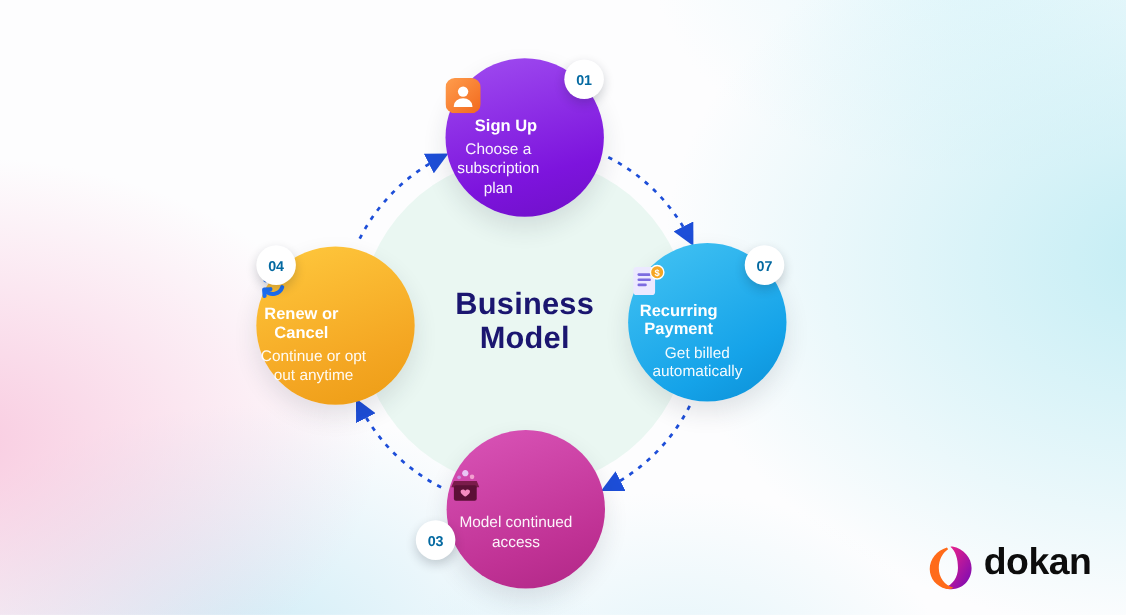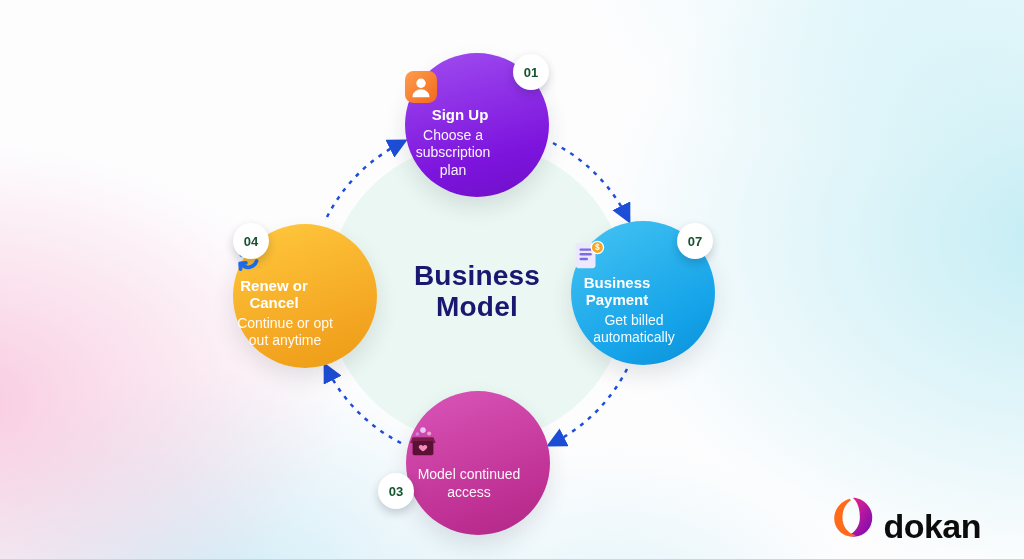--- a/index.html
+++ b/index.html
@@ -76,33 +76,33 @@
   .step-4 .step-sub   { width: 104px; }
 
   
   .badge {
     position: absolute;
     width: 36px; height: 36px;
     border-radius: 50%;
     background: #ffffff;
     box-shadow: 0 4px 10px rgba(15, 23, 42, 0.20);
     display: flex; align-items: center; justify-content: center;
-    font-size: 13px; font-weight: bold; color: #14532d;
+    font-size: 13px; font-weight: bold; color: #0369a1;
     z-index: 5;
   }
   .badge-01 { left: 513px; top: 54px; }
   .badge-02 { left: 677px; top: 223px; }
   .badge-03 { left: 378px; top: 473px; }
   .badge-04 { left: 233px; top: 223px; }
 
   
   .brand {
     position: absolute;
-    right: 43px; bottom: 16px;
-    display: flex; align-items: flex-end; gap: 8px;
+    right: 32px; bottom: 16px;
+    display: flex; align-items: flex-start; gap: 8px;
   }
   .brand-name {
     font-size: 34px;
     font-weight: bold;
     color: #0c0c0c;
     letter-spacing: -0.5px;
     line-height: 1;
   }
 </style>
 </head>
@@ -153,21 +153,21 @@
     <span class="step-icon">
       <svg width="34" height="32" viewBox="0 0 36 34">
         <rect x="5" y="4" width="21" height="27" rx="3" fill="#ece9ff"></rect>
         <rect x="9" y="10" width="13" height="2.6" rx="1.3" fill="#7c6ce0"></rect>
         <rect x="9" y="15" width="13" height="2.6" rx="1.3" fill="#7c6ce0"></rect>
         <rect x="9" y="20" width="9" height="2.6" rx="1.3" fill="#7c6ce0"></rect>
         <circle cx="28" cy="9" r="6.5" fill="#f6a623" stroke="#ffffff" stroke-width="1.4"></circle>
         <text x="28" y="12.2" font-size="9" font-weight="bold" fill="#ffffff" text-anchor="middle" font-family="Liberation Sans, sans-serif">$</text>
       </svg>
     </span>
-    <div class="step-title">Business Payment</div>
+    <div class="step-title">Recurring Payment</div>
     <div class="step-sub">Get billed automatically</div>
   </div>
 
   <div class="step step-3">
     <span class="step-icon">
       <svg width="34" height="34" viewBox="0 0 36 36">
         <path d="M18 2.5 c1.8 0 3 1.3 3 3 s-1.3 3-3 3 -3-1.3-3-3 1.2-3 3-3z" fill="#e9c6f5"></path>
         <circle cx="24.5" cy="9" r="2.2" fill="#f3a0d0"></circle>
         <circle cx="12" cy="9.5" r="1.8" fill="#c98bdd"></circle>
         <path d="M7 13 h22 l2.5 6 H4.5 Z" fill="#7a1c4b"></path>

